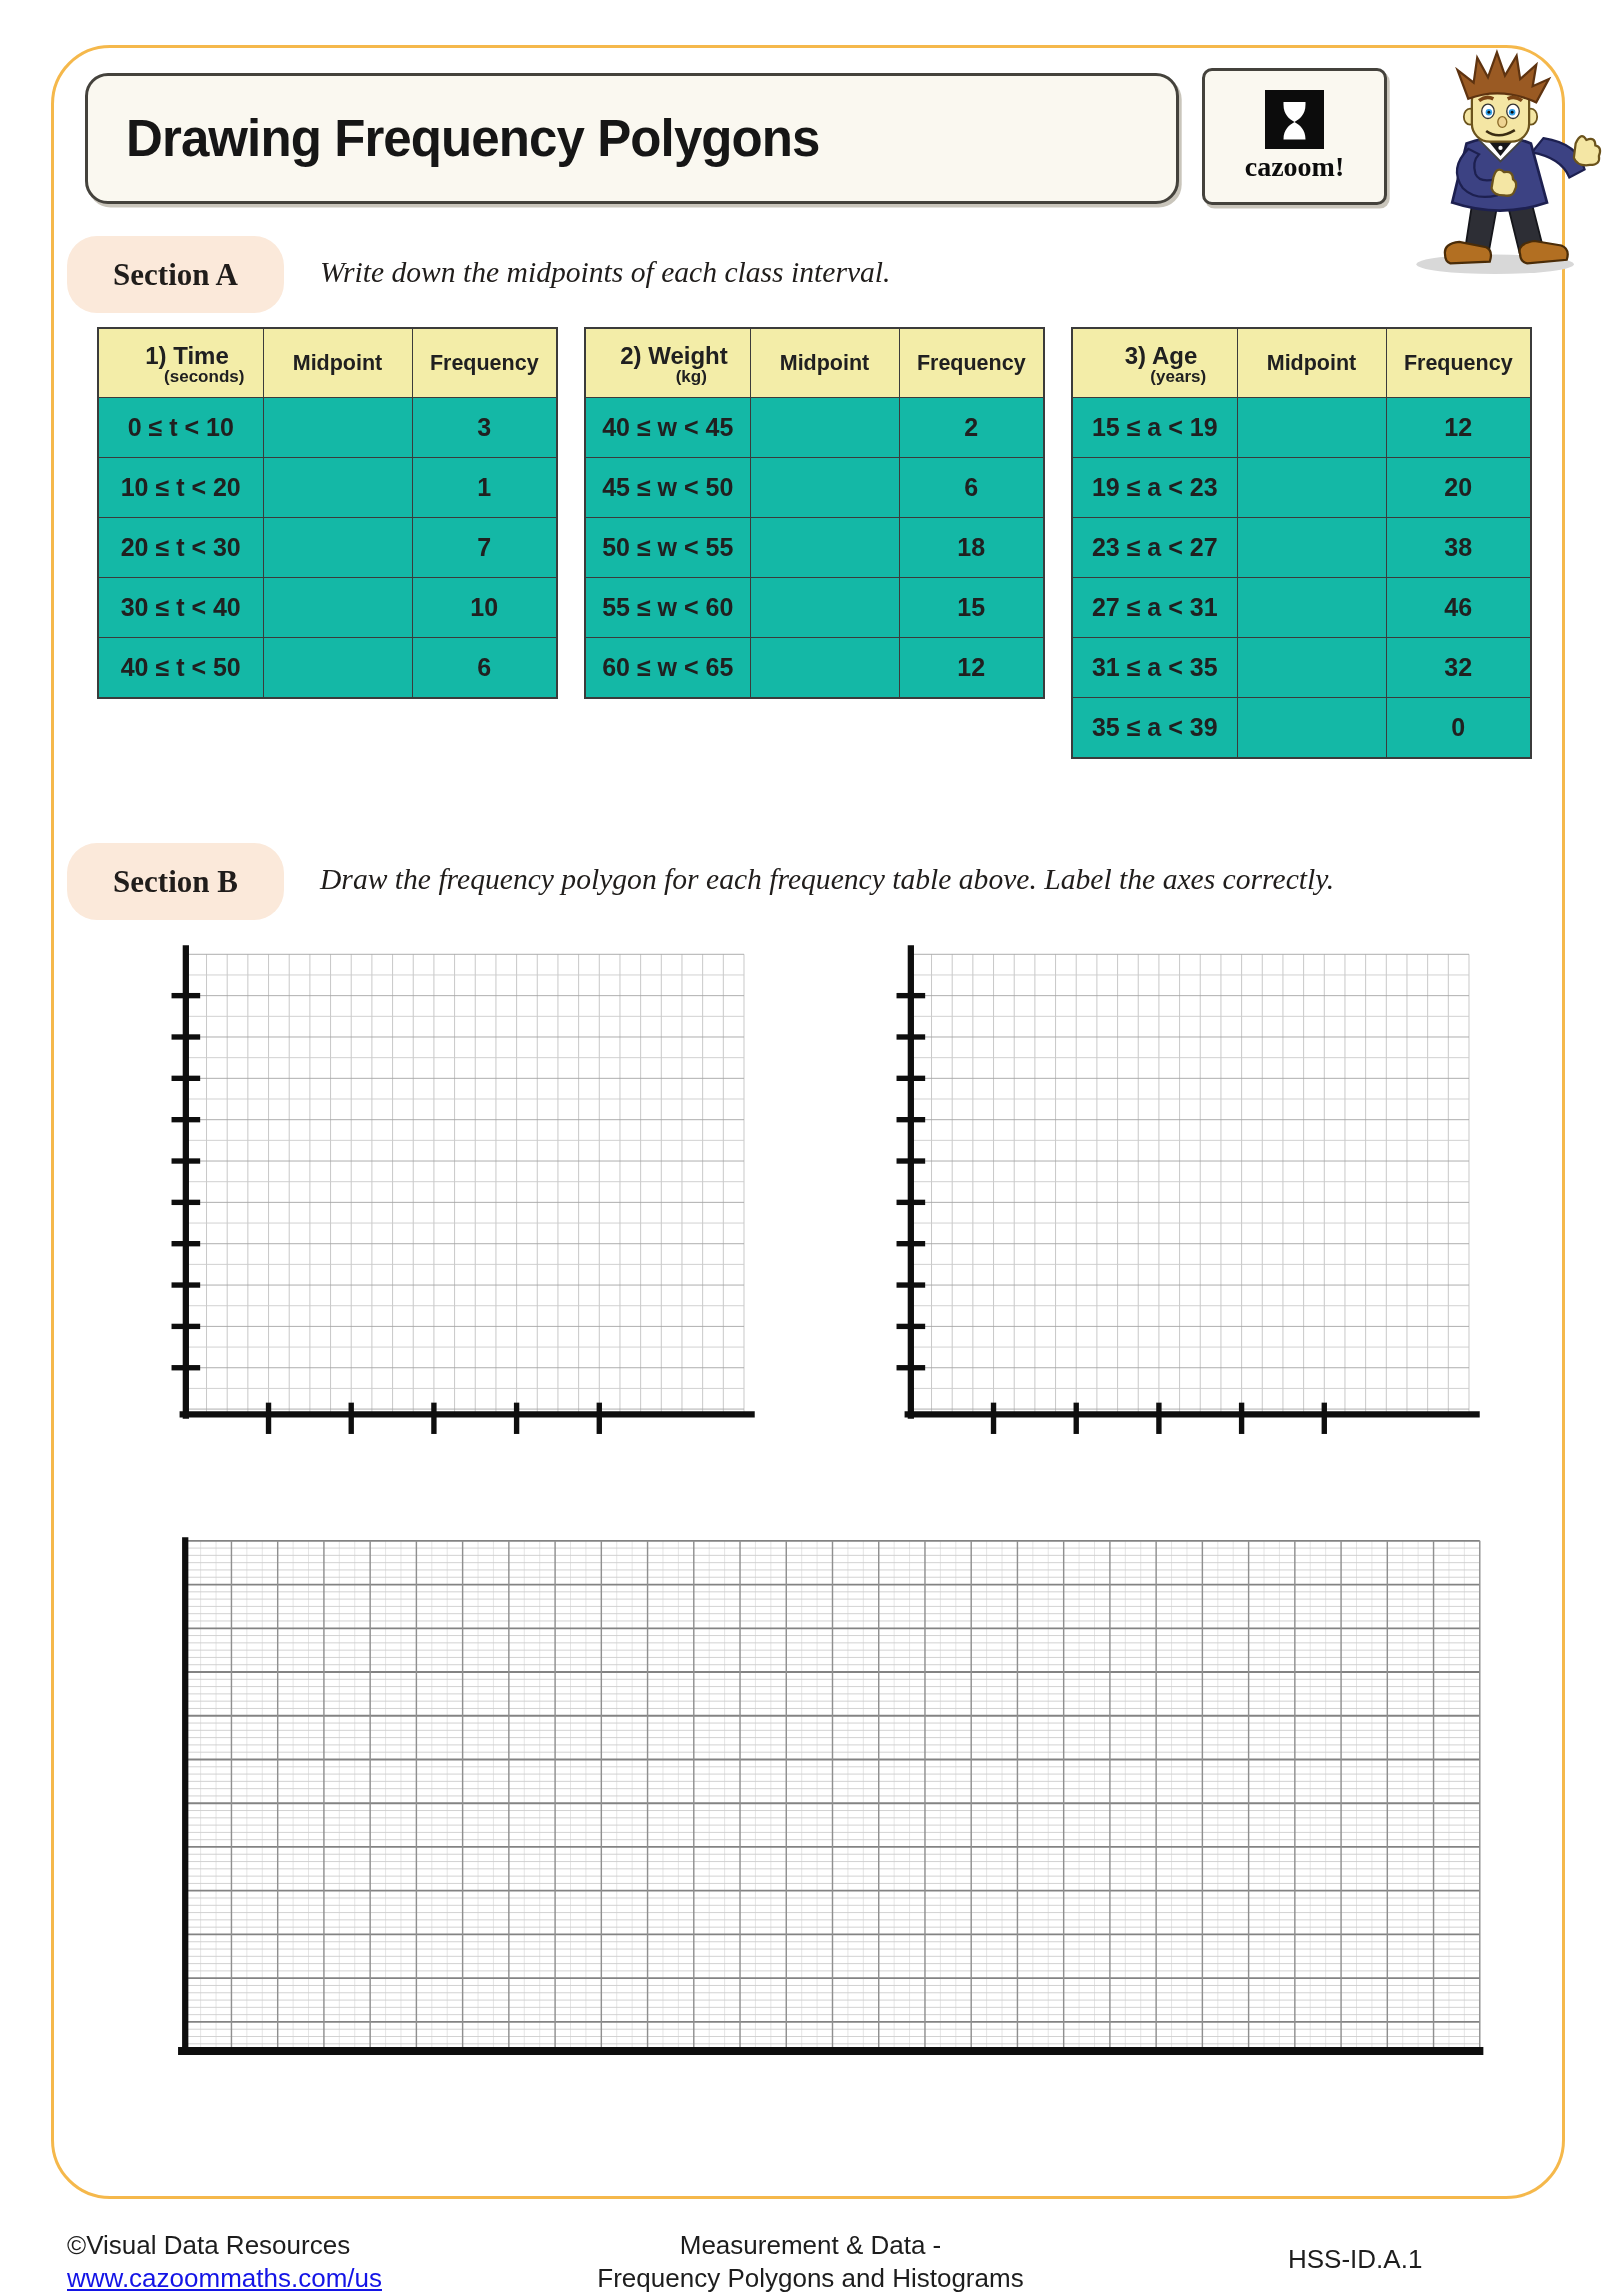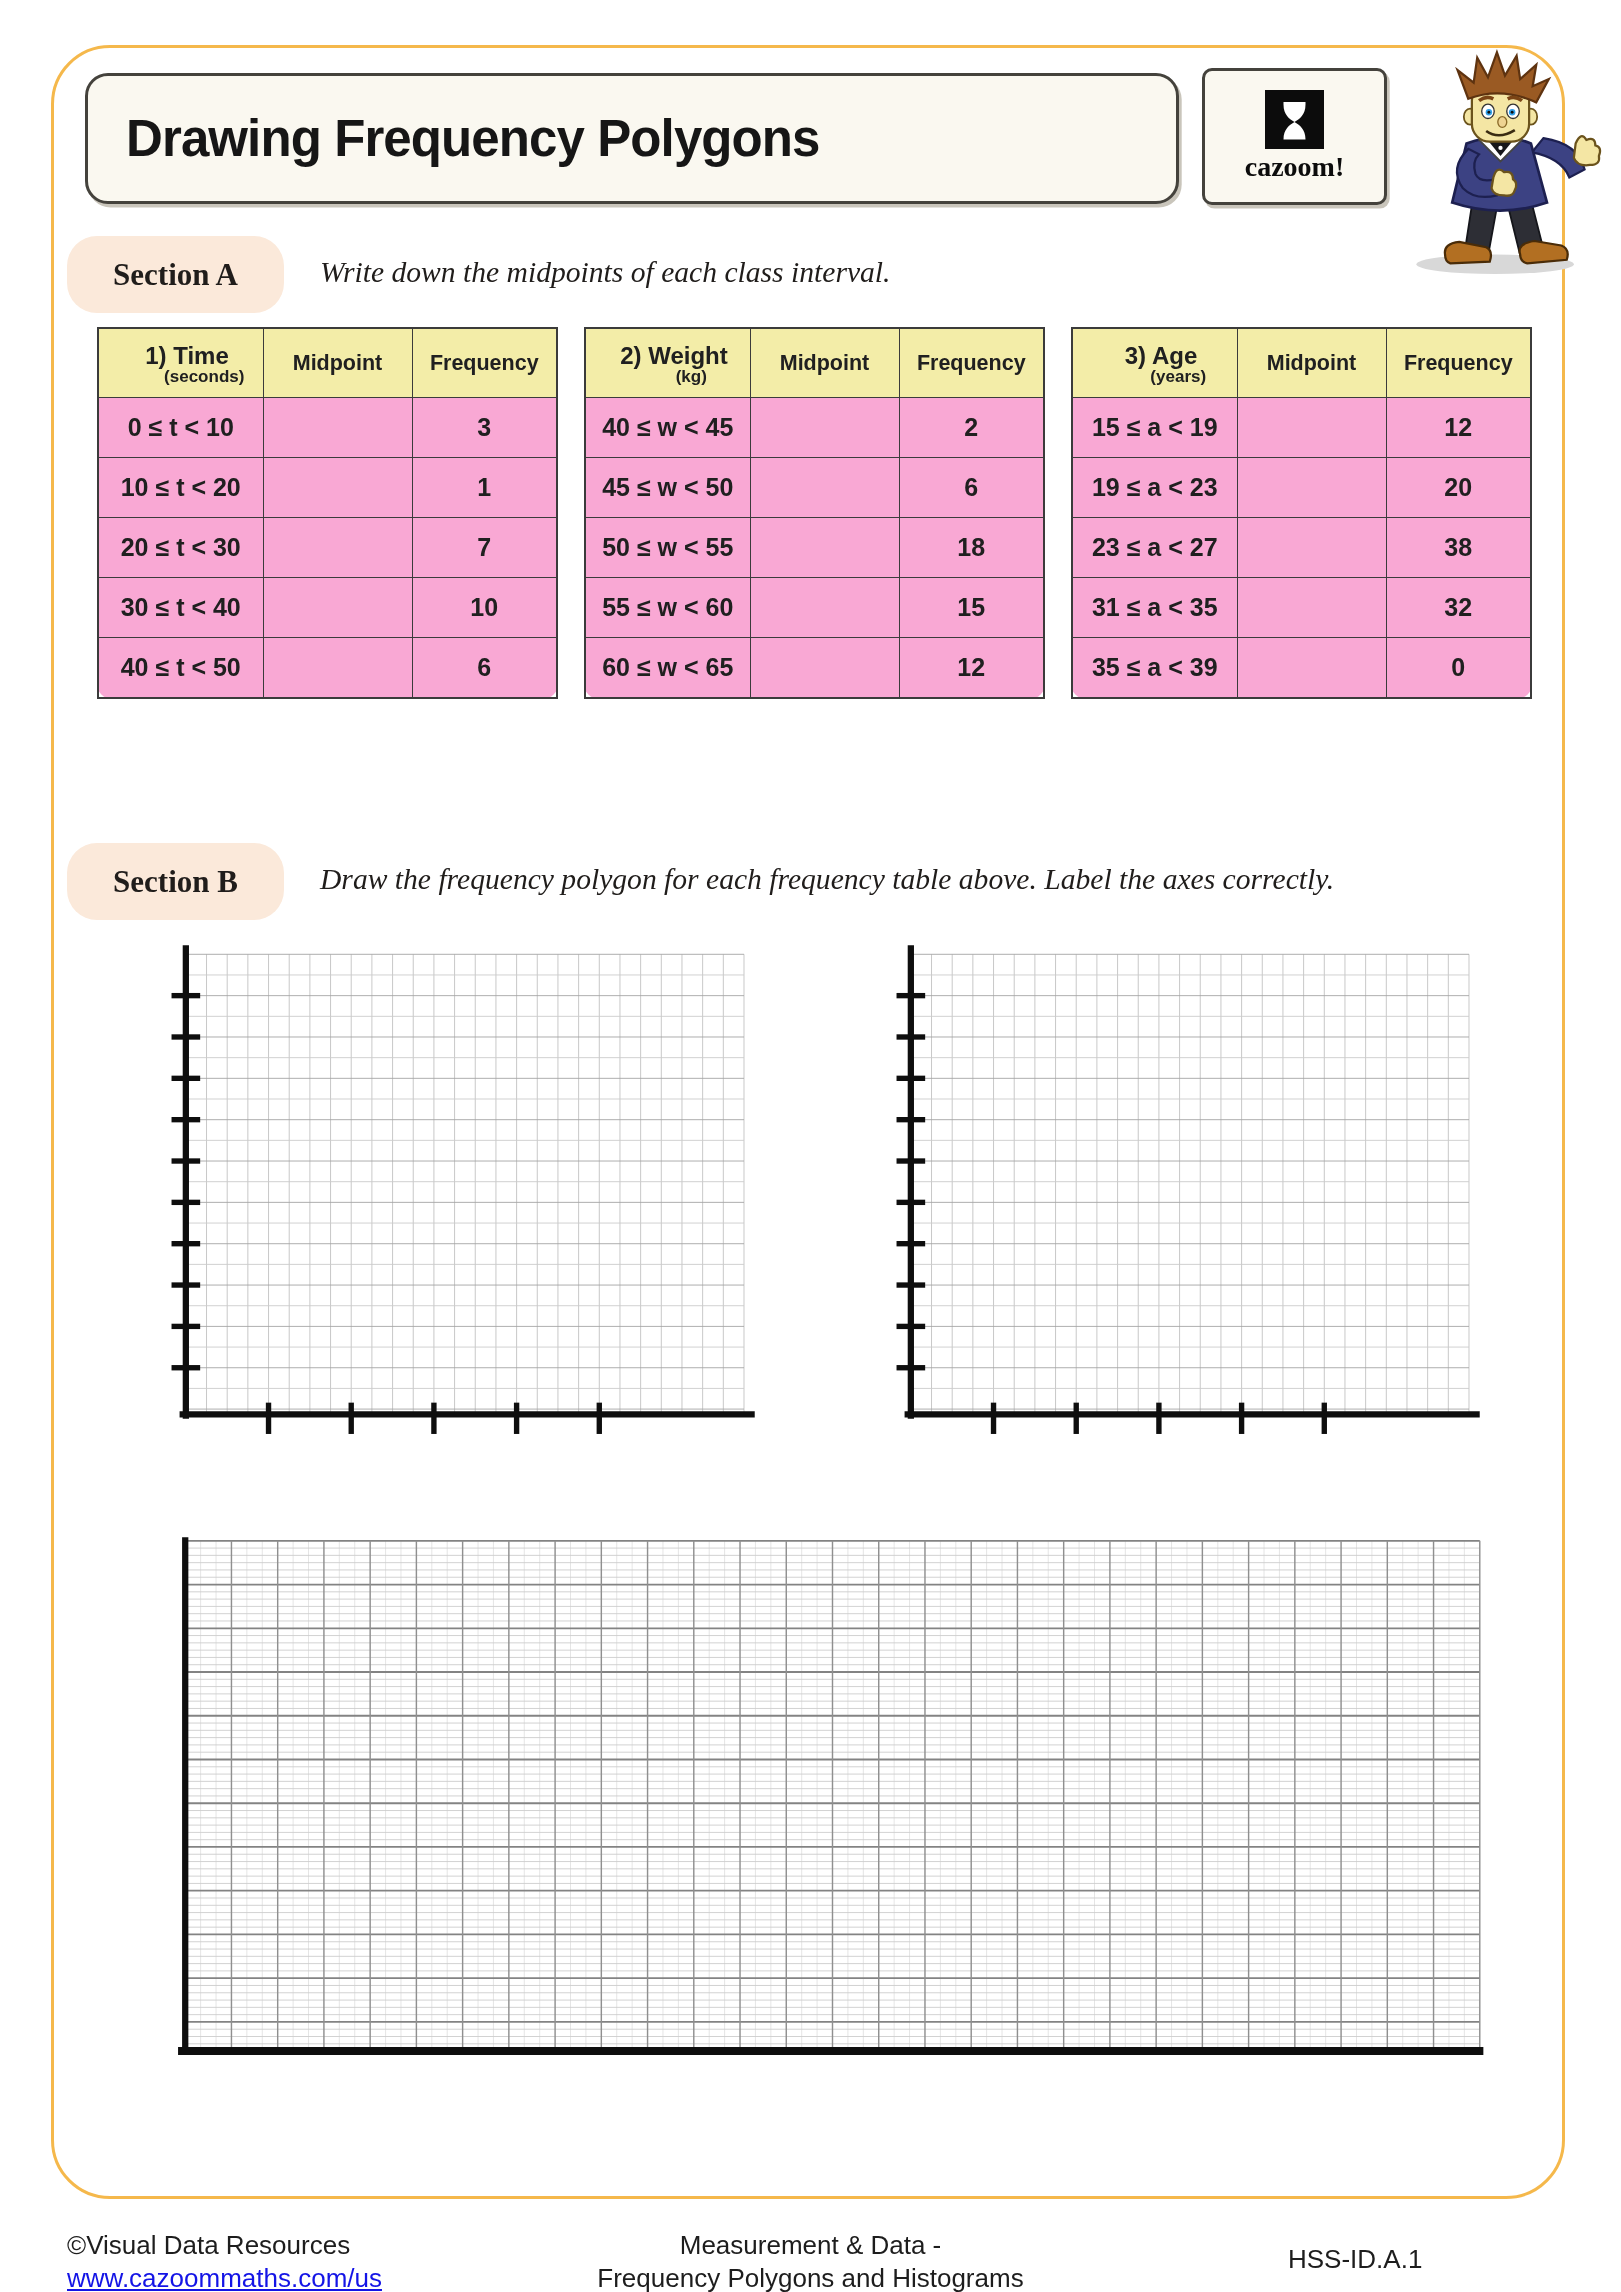--- a/index.html
+++ b/index.html
@@ -53,21 +53,21 @@
   .pill span{
     font-family:"Liberation Serif", serif;font-weight:bold;
     font-size:31px;color:#201d1b;text-align:center;
   }
   .instruction{
     position:absolute;left:320px;
     font-family:"Liberation Serif", serif;font-style:italic;font-size:29.6px;color:#201d1b;
   }
   
   .ftable-wrap{position:absolute;top:327px;}
-  table.ftable{border-collapse:collapse;table-layout:fixed;background:#f9a8d4;border-radius:15px;}
+  table.ftable{border-collapse:collapse;table-layout:fixed;background:#14b8a6;}
   table.ftable th,table.ftable td{
     border:1.8px solid var(--border-dark);text-align:center;vertical-align:middle;
     font-weight:bold;color:#202020;padding:0;
   }
   table.ftable{border:2.7px solid var(--border-dark);}
   table.ftable th{background:var(--yellow);height:68px;font-size:21.5px;}
   table.ftable td{height:59px;font-size:25px;}
   th.tcap{text-align:left;}
   th.tcap .cap{font-size:24px;padding-left:12.5px;line-height:1.05;padding-top:1.8px;}
   th.tcap .unit{font-size:17px;padding-left:47px;line-height:1.0;}
@@ -268,20 +268,25 @@
           </tr>
         <tr>
             <td>19 ≤ a &lt; 23</td>
             <td></td>
             <td>20</td>
           </tr>
         <tr>
             <td>23 ≤ a &lt; 27</td>
             <td></td>
             <td>38</td>
+          </tr>
+        <tr>
+            <td>27 ≤ a &lt; 31</td>
+            <td></td>
+            <td>46</td>
           </tr>
         <tr>
             <td>31 ≤ a &lt; 35</td>
             <td></td>
             <td>32</td>
           </tr>
         <tr>
             <td>35 ≤ a &lt; 39</td>
             <td></td>
             <td>0</td>

